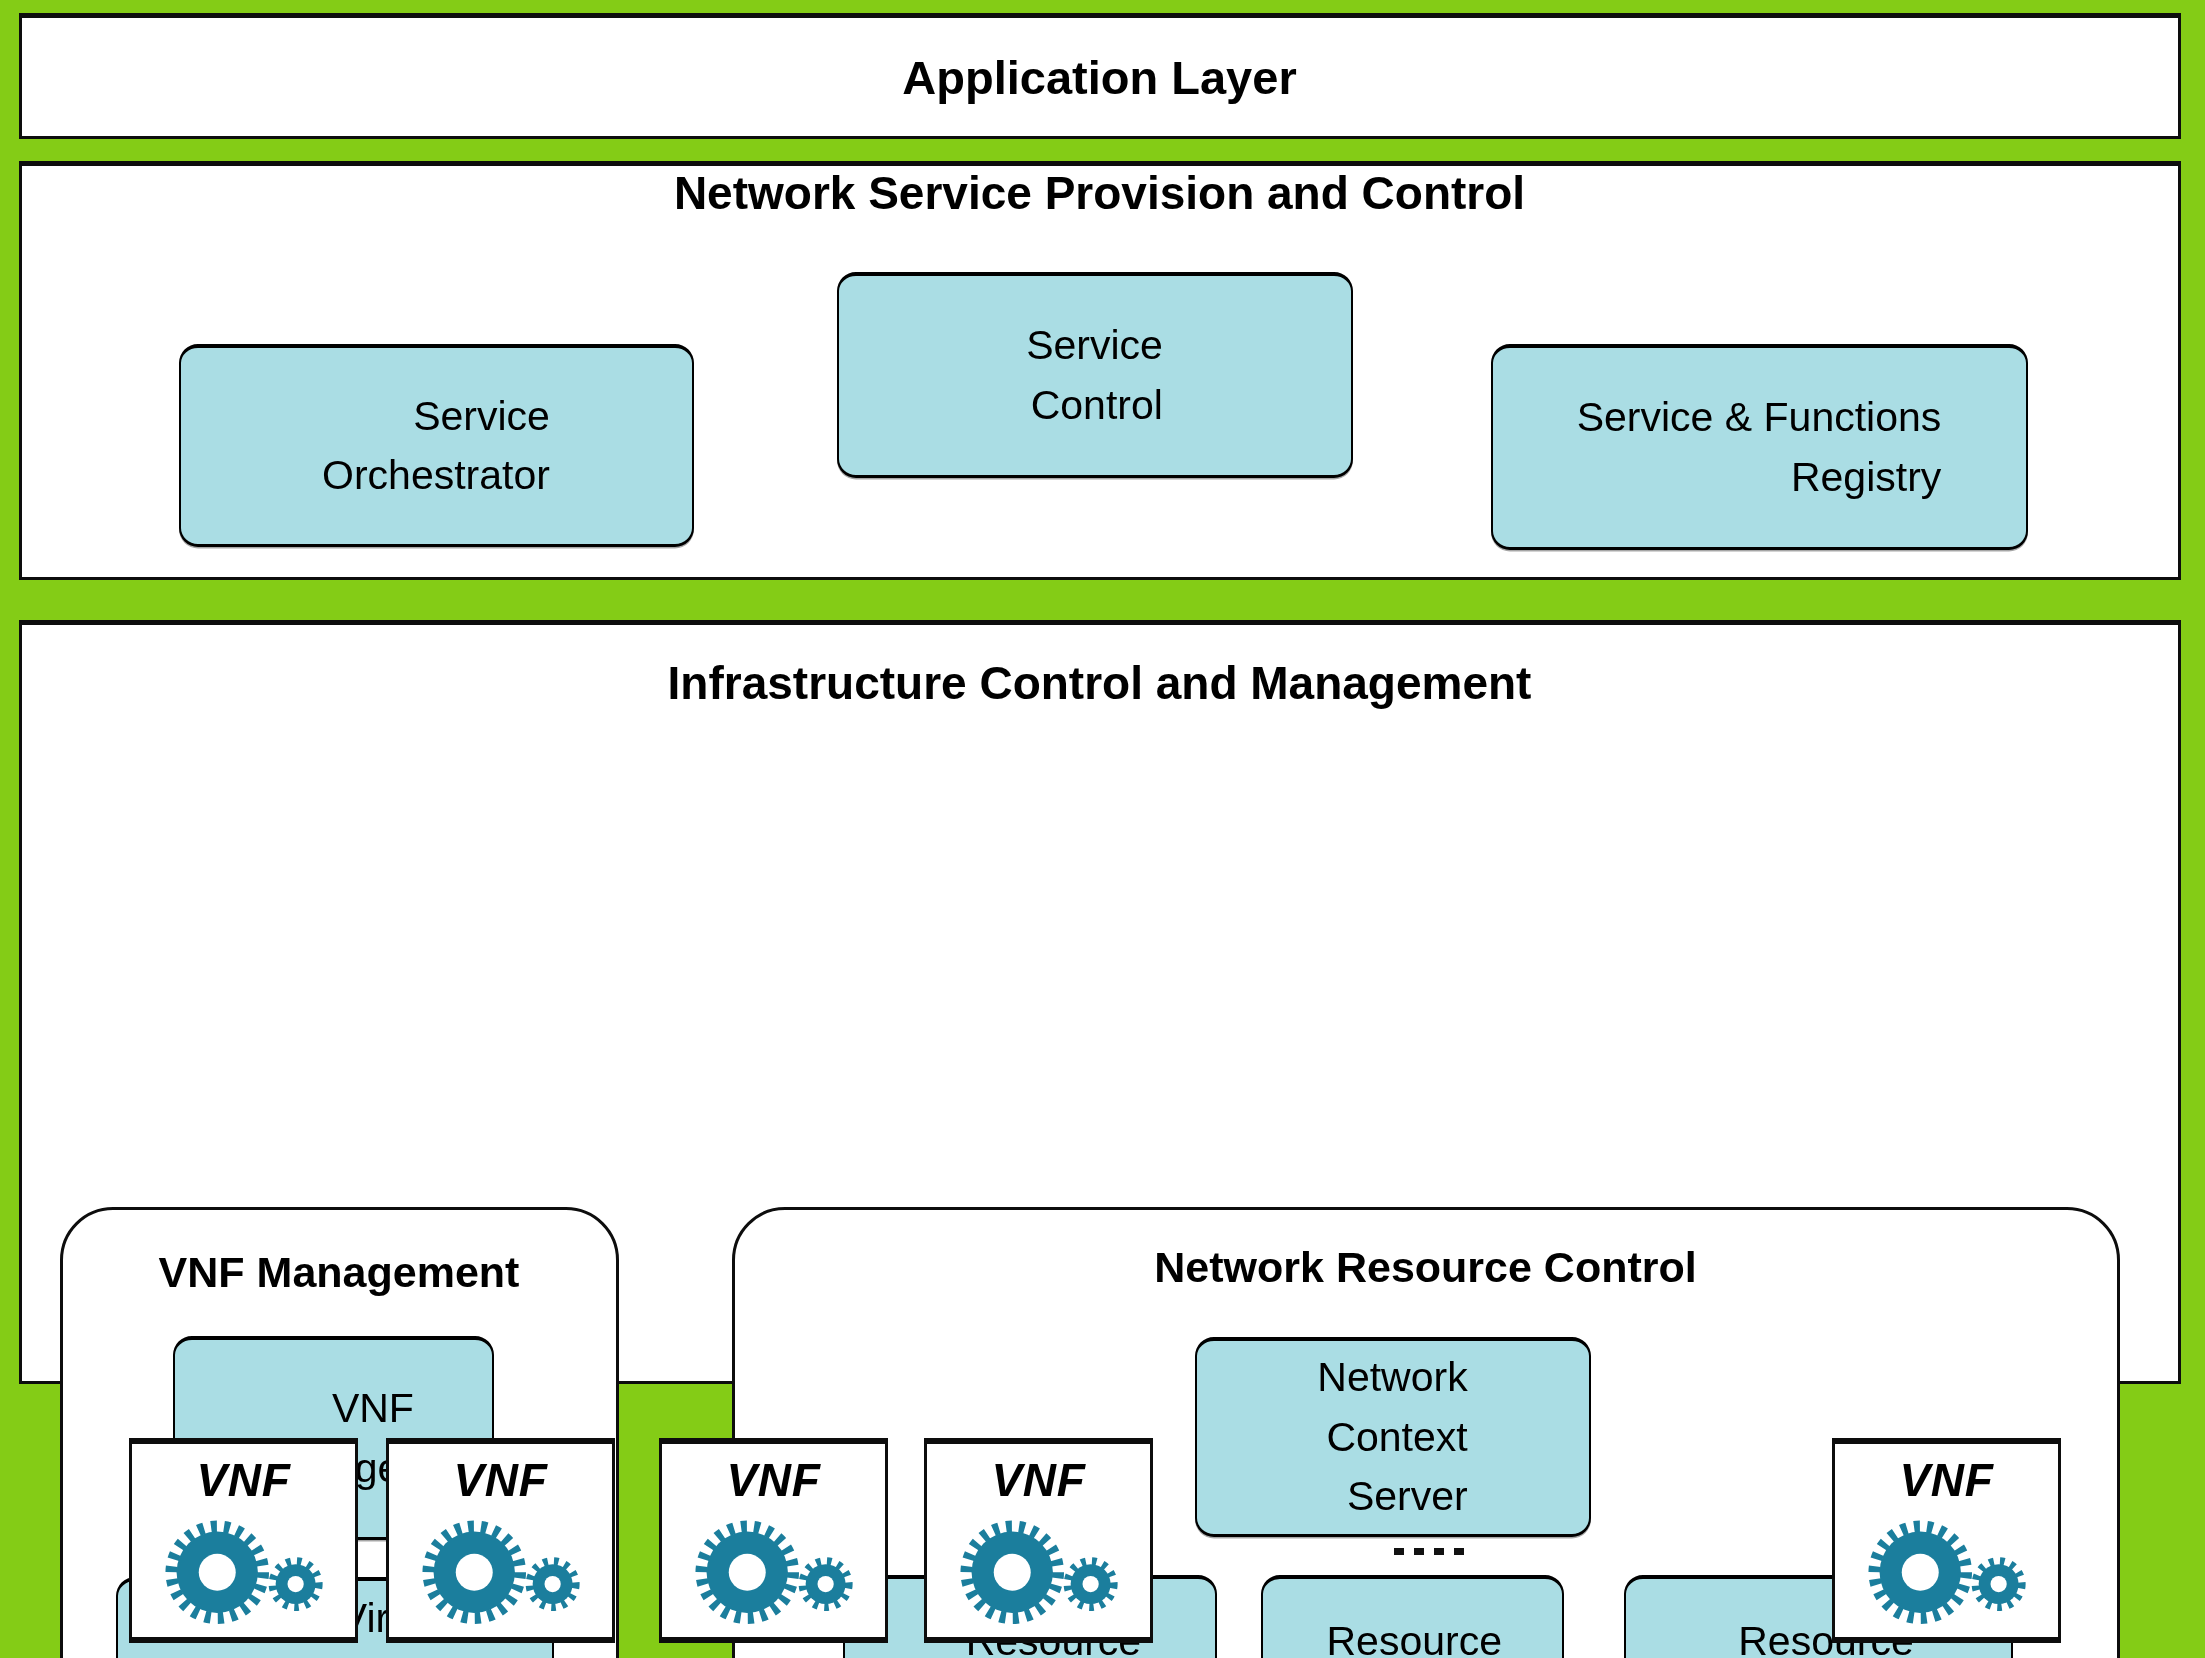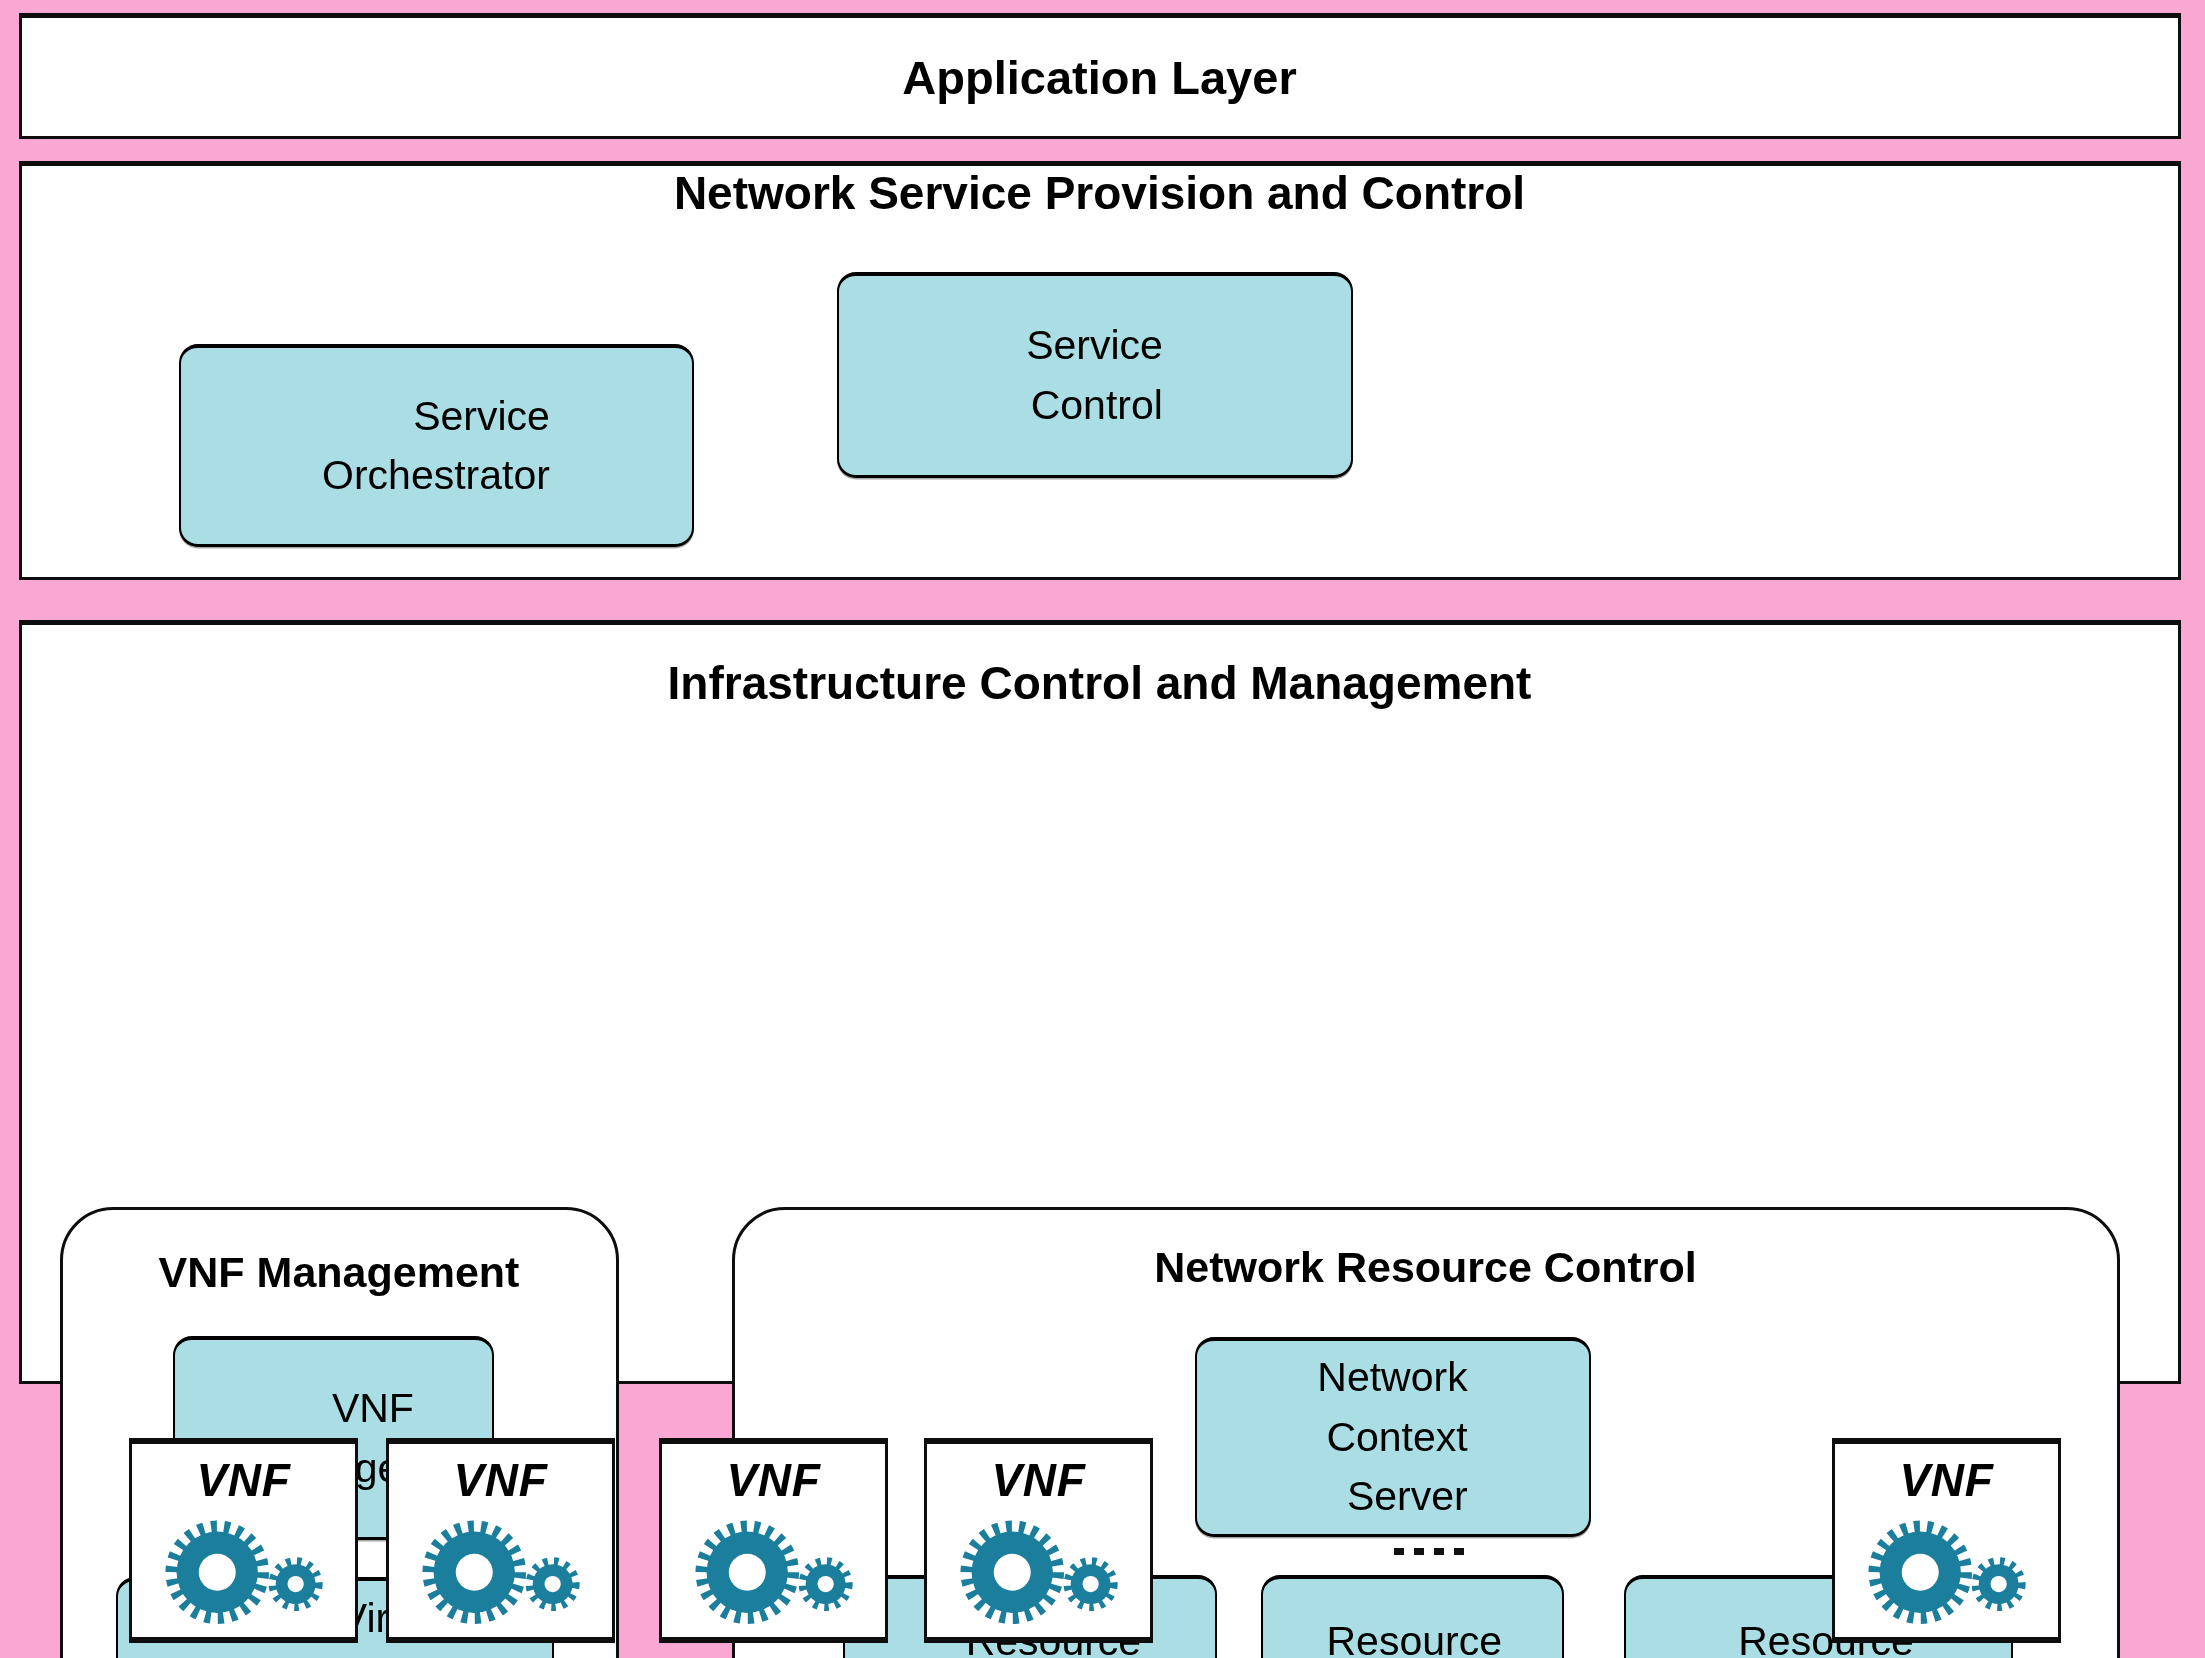--- a/index.html
+++ b/index.html
@@ -2,21 +2,21 @@
 <html style="font-size:12px"><head>
 <meta charset="utf-8">
 <style>
   :root{
     --ink:#0d0d0d;
     --node-fill:#aadde4;
     --gear:#1b7e9d;
   }
   html,body{margin:0;padding:0;background:#ffffff;}
   body{font-family:"Liberation Sans","DejaVu Sans",sans-serif;color:#000;}
-  #canvas{position:relative;width:2205px;height:1658px;background:#f9a8d4;overflow:hidden;}
+  #canvas{position:relative;width:2205px;height:1658px;background:#84cc16;overflow:hidden;}
 
   
   .section{
     position:absolute;box-sizing:border-box;background:#fff;
     border:3.7px solid var(--ink);border-top-width:5.2px;
   }
   .section-title{
     text-align:center;font-weight:bold;font-size:46px;letter-spacing:0px;
     width:100%;
   }
@@ -101,20 +101,22 @@
     <div class="section-title">Application Layer</div>
   </div>
 
   <div class="section" id="sec-nspc">
     <div class="section-title">Network Service Provision and Control</div>
 
     <div class="node" id="node-so">Service
 Orchestrator</div>
     <div class="node" id="node-sc">Service
 Control</div>
+    <div class="node" id="node-sfr">Service &amp; Functions
+Registry</div>
   </div>
 
   <div class="section" id="sec-icm">
     <div class="section-title">Infrastructure Control and Management</div>
 
     <div class="container" id="cont-vnfm">
       <div class="container-title">VNF Management</div>
       <div class="node" id="node-vnfman">VNF
 Manager</div>
       <div class="node" id="node-vim">Virtual

